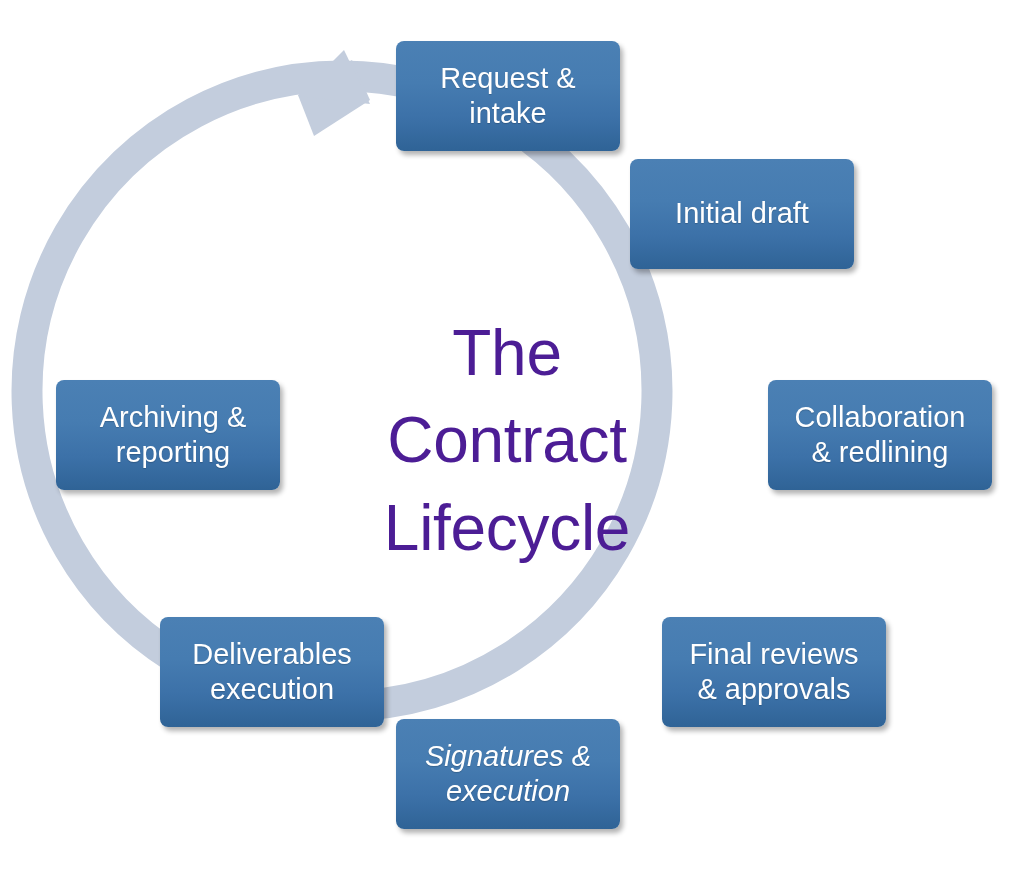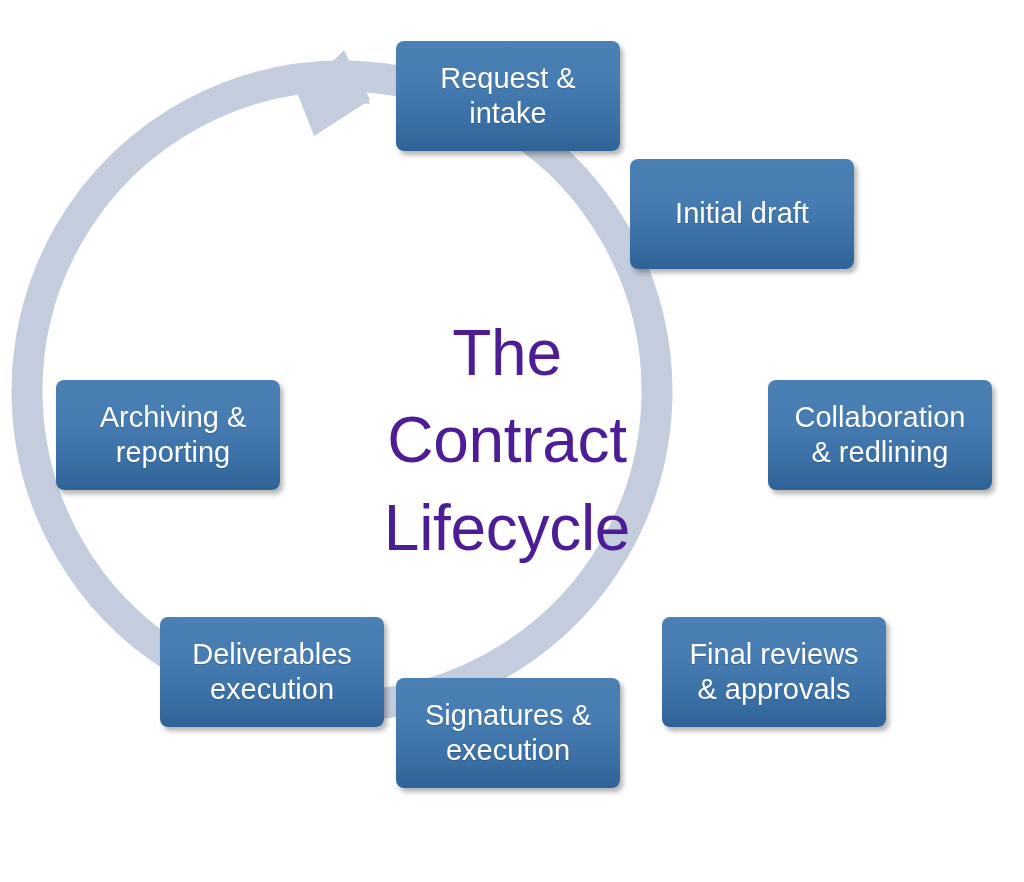--- a/index.html
+++ b/index.html
@@ -63,21 +63,21 @@
     line-height: 1.22;
     text-align: center;
     white-space: pre-line;
     text-shadow: 0 1px 1px rgba(0,0,0,0.18);
   }
   
   .n0 { left: 396px; top: 41px; }
   .n1 { left: 630px; top: 143px; margin-top: 16px; }
   .n2 { left: 768px; top: 380px; }
   .n3 { left: 630px; top: 617px; margin-left: 32px; }
-  .n4 { left: 396px; top: 678px; }
+  .n4 { left: 396px; top: 719px; font-style: italic; }
   .n5 { left: 160px; top: 617px; }
   .n6 { left: 56px; top: 380px; padding-left: 18px; }
   .n7 { left: 160px; top: 143px; }
 </style>
 </head>
 <body>
 
 <div id="canvas">
 
   <svg id="ring-svg" viewBox="0 0 1024 882" xmlns="http://www.w3.org/2000/svg" aria-hidden="true">

